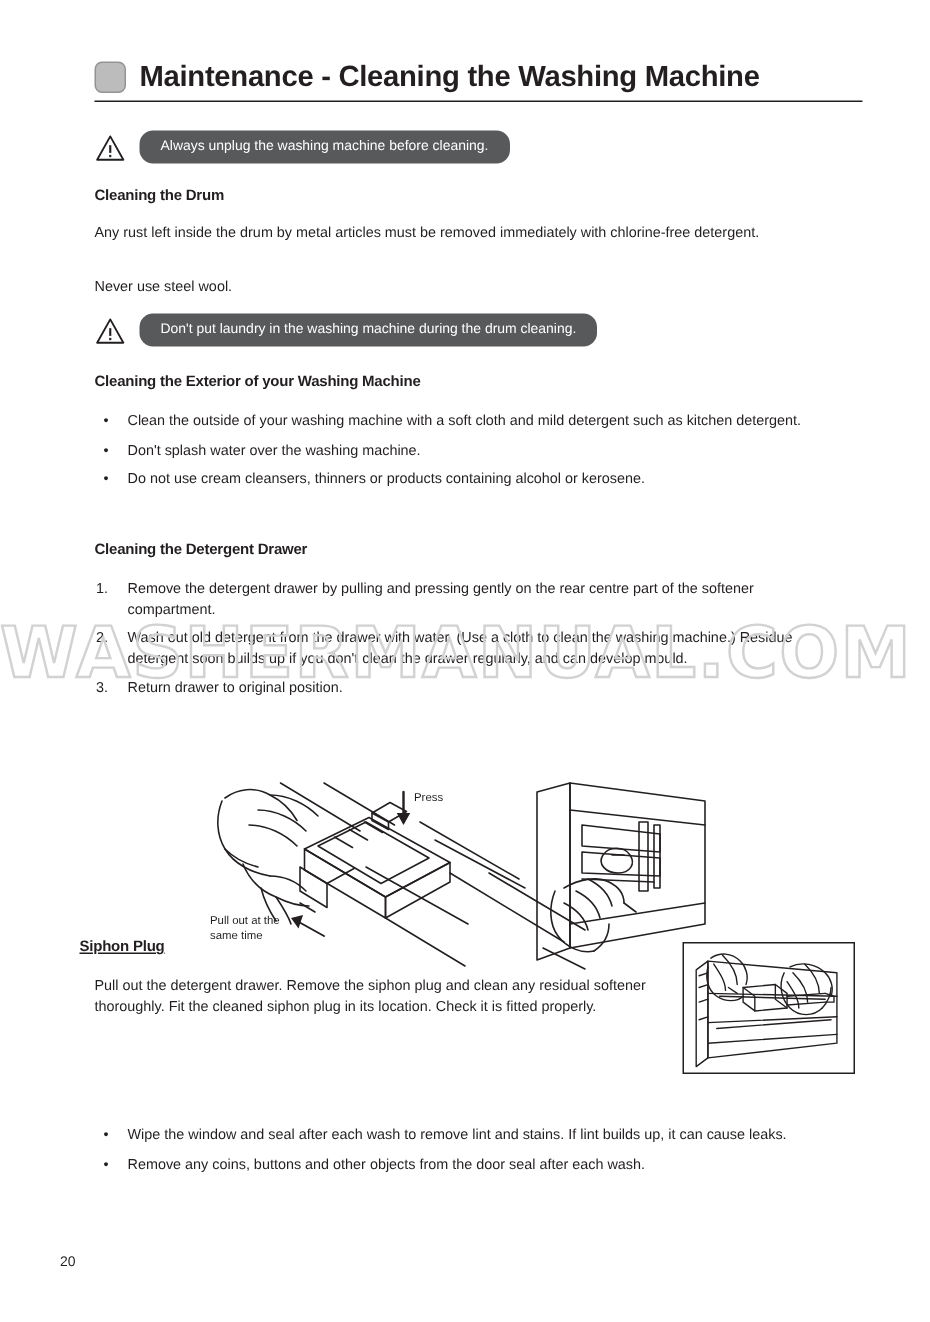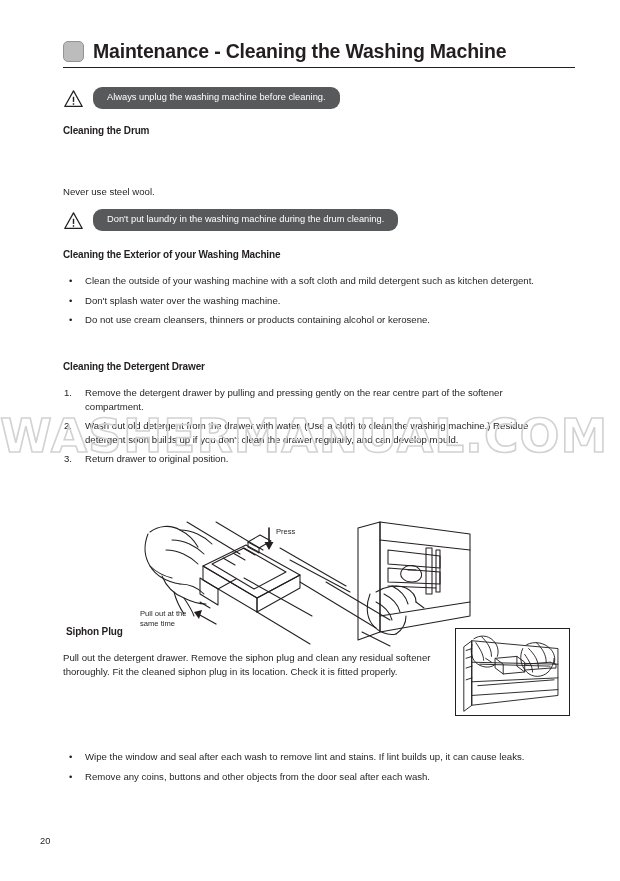--- a/index.html
+++ b/index.html
@@ -184,20 +184,21 @@
     <svg class="warn-icon" viewBox="0 0 22 20">
       <path d="M11 2 L20.2 18.4 L1.8 18.4 Z" fill="none" stroke="#231f20" stroke-width="1.3" stroke-linejoin="round"></path>
       <rect x="10.25" y="8.2" width="1.5" height="5.4" fill="#231f20"></rect>
       <rect x="10.25" y="15" width="1.5" height="1.6" fill="#231f20"></rect>
     </svg>
     <div class="callout-pill">Always unplug the washing machine before cleaning.</div>
   </div>
 
   <h2 class="abs section-heading" style="left:63px; top:125px;">Cleaning the Drum</h2>
 
+  <p class="abs body-text" style="left:63px; top:149px; width:500px;">Any rust left inside the drum by metal articles must be removed immediately with chlorine-free detergent.</p>
 
   <p class="abs body-text" style="left:63px; top:185px; width:500px;">Never use steel wool.</p>
 
   <div class="abs callout-row" style="left:63px; top:209px;">
     <svg class="warn-icon" viewBox="0 0 22 20">
       <path d="M11 2 L20.2 18.4 L1.8 18.4 Z" fill="none" stroke="#231f20" stroke-width="1.3" stroke-linejoin="round"></path>
       <rect x="10.25" y="8.2" width="1.5" height="5.4" fill="#231f20"></rect>
       <rect x="10.25" y="15" width="1.5" height="1.6" fill="#231f20"></rect>
     </svg>
     <div class="callout-pill">Don't put laundry in the washing machine during the drum cleaning.</div>
@@ -310,21 +311,21 @@
         <path d="M244 74 C252 78, 258 84, 260 92"></path>
         <path d="M236 82 C244 86, 250 92, 252 100"></path>
         <path d="M230 74 C226 84, 226 96, 232 104 C238 112, 248 116, 256 114"></path>
         <path d="M256 114 C262 110, 266 104, 266 96"></path>
         <path d="M222 112 L250 126"></path>
         <path d="M276 82 L284 88"></path>
       </g>
     </svg>
   </div>
 
-  <h2 class="abs section-heading" style="left:66px; top:626px;">Siphon Plug</h2>
+  <h2 class="abs section-heading" style="left:53px; top:626px;text-decoration:underline;">Siphon Plug</h2>
 
   <p class="abs body-text" style="left:63px; top:651px; width:380px;">Pull out the detergent drawer. Remove the siphon plug and clean any residual softener thoroughly. Fit the cleaned siphon plug in its location. Check it is fitted properly.</p>
 
   <div class="illus-siphon">
     <svg viewBox="0 0 115 88" width="113" height="86">
       <g fill="none" stroke="#231f20" stroke-width="0.95" stroke-linejoin="round" stroke-linecap="round">
 
         <path d="M8 18 L16 12 L16 78 L8 84 Z"></path>
         <path d="M16 12 L104 20 L104 68 L16 78 Z"></path>
         <path d="M16 34 L104 36"></path>

